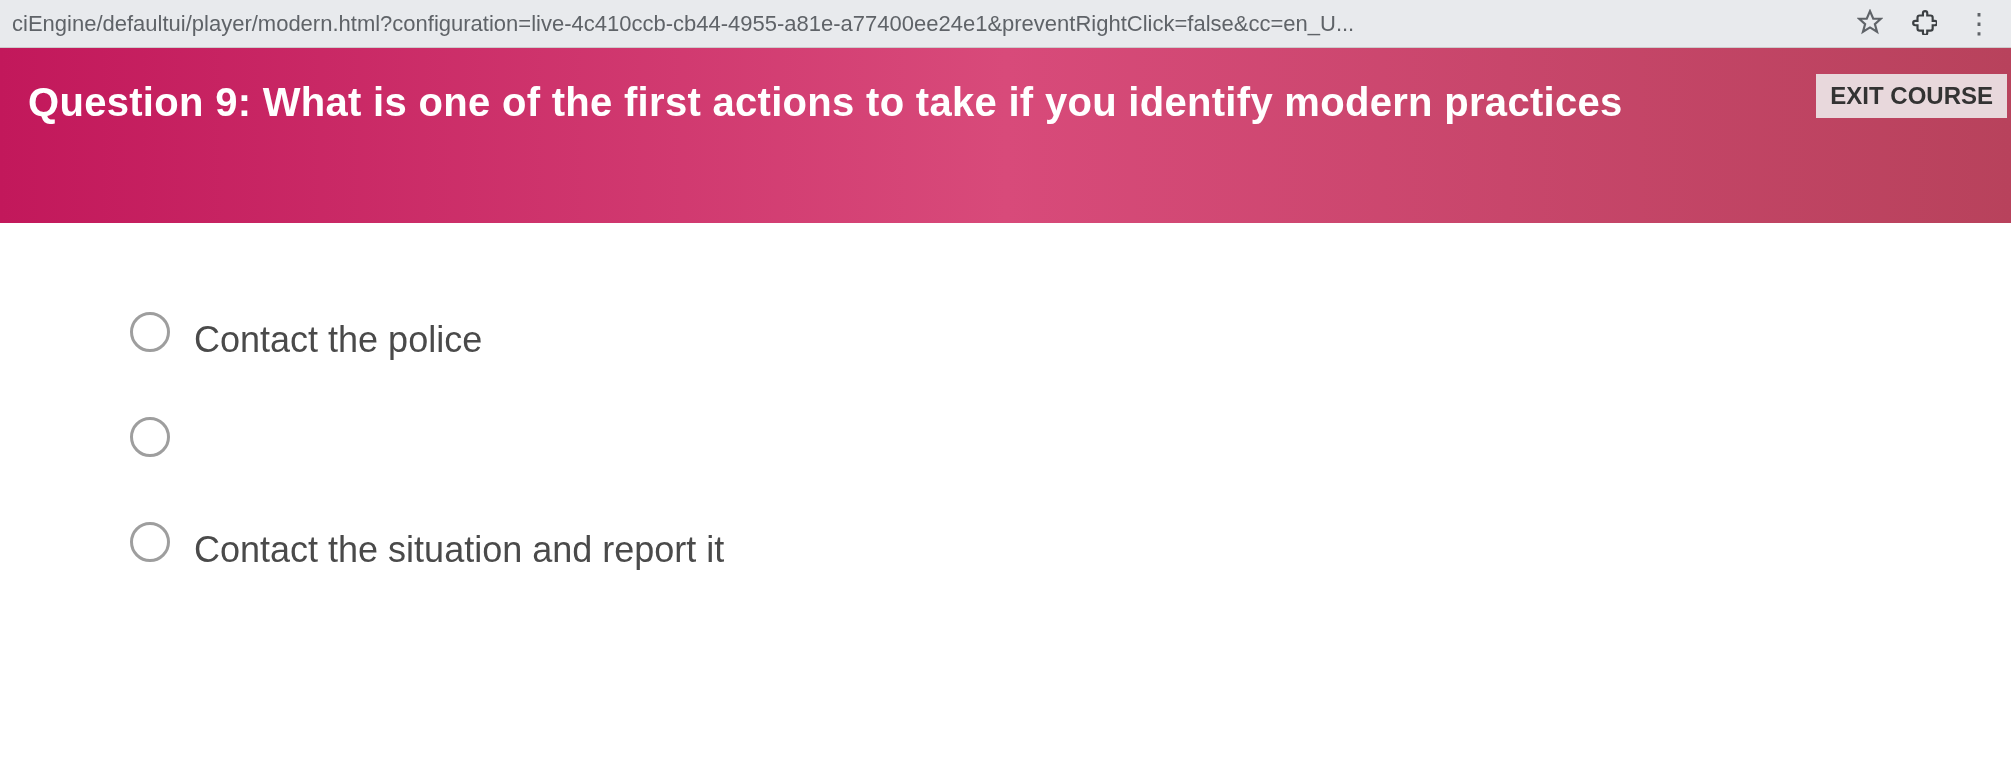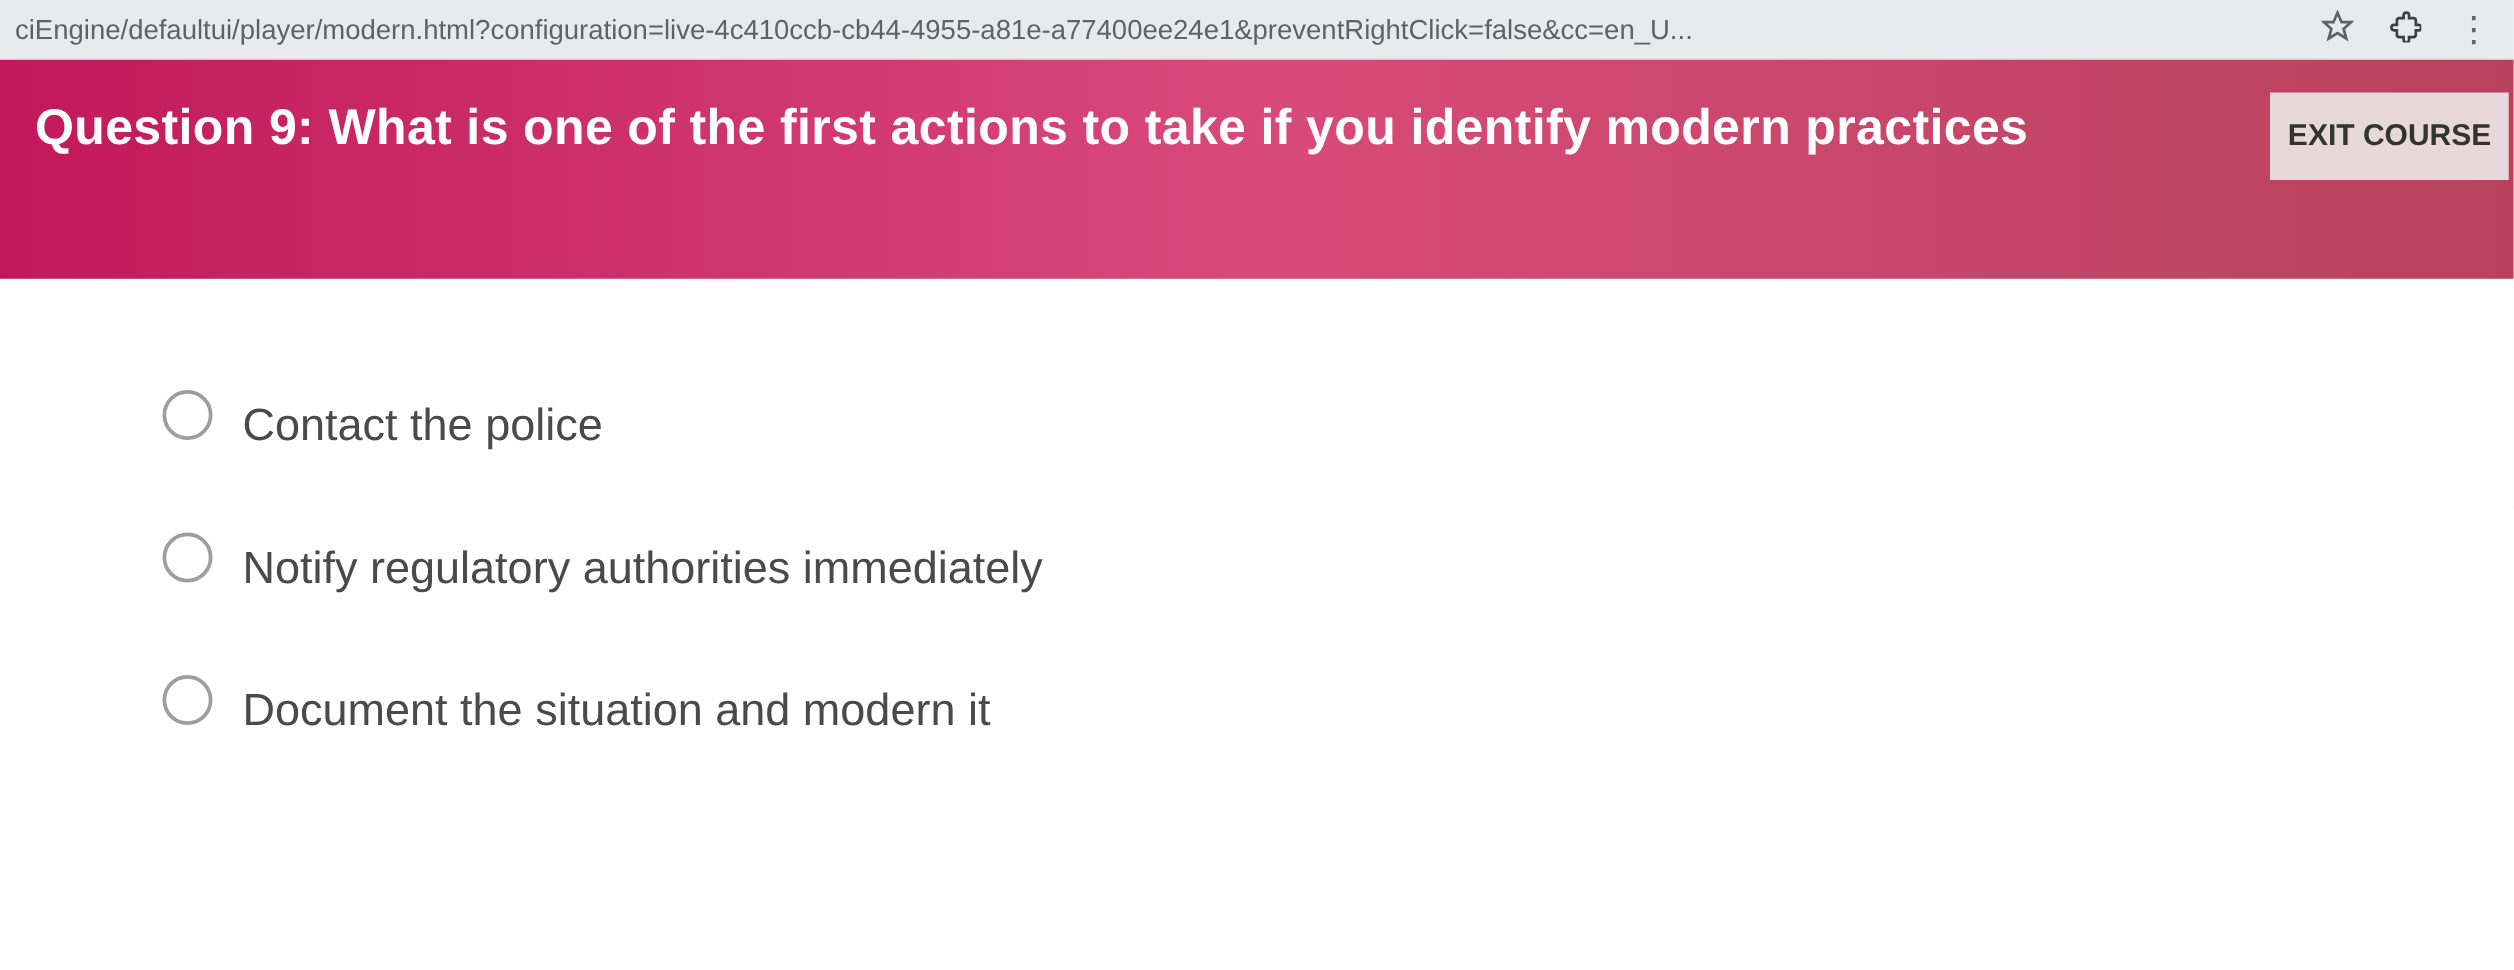--- a/index.html
+++ b/index.html
@@ -75,21 +75,21 @@
       letter-spacing: 0.3px;
     }
     .exit-course {
       position: absolute;
       right: 4px;
       top: 26px;
       background: #e8d8dc;
       color: #333;
       font-size: 24px;
       font-weight: 600;
-      padding: 21px 14px;
+      padding: 8px 14px;
       cursor: pointer;
     }
     .options-container {
       background: #ffffff;
       padding: 80px 130px 40px 130px;
       height: 553px;
     }
     .option-row {
       display: flex;
       align-items: center;
@@ -136,19 +136,18 @@
   <div class="exit-course">EXIT COURSE</div>
 </div>
 
 <div class="options-container">
   <div class="option-row">
     <div class="radio-circle"></div>
     <div class="option-label">Contact the police</div>
   </div>
   <div class="option-row">
     <div class="radio-circle"></div>
-    <div class="option-label">Notify regulatory authorities immediately</div>
   </div>
   <div class="option-row">
     <div class="radio-circle"></div>
-    <div class="option-label">Document the situation and modern it</div>
+    <div class="option-label">Contact the situation and report it</div>
   </div>
 </div>
 
 </body></html>

